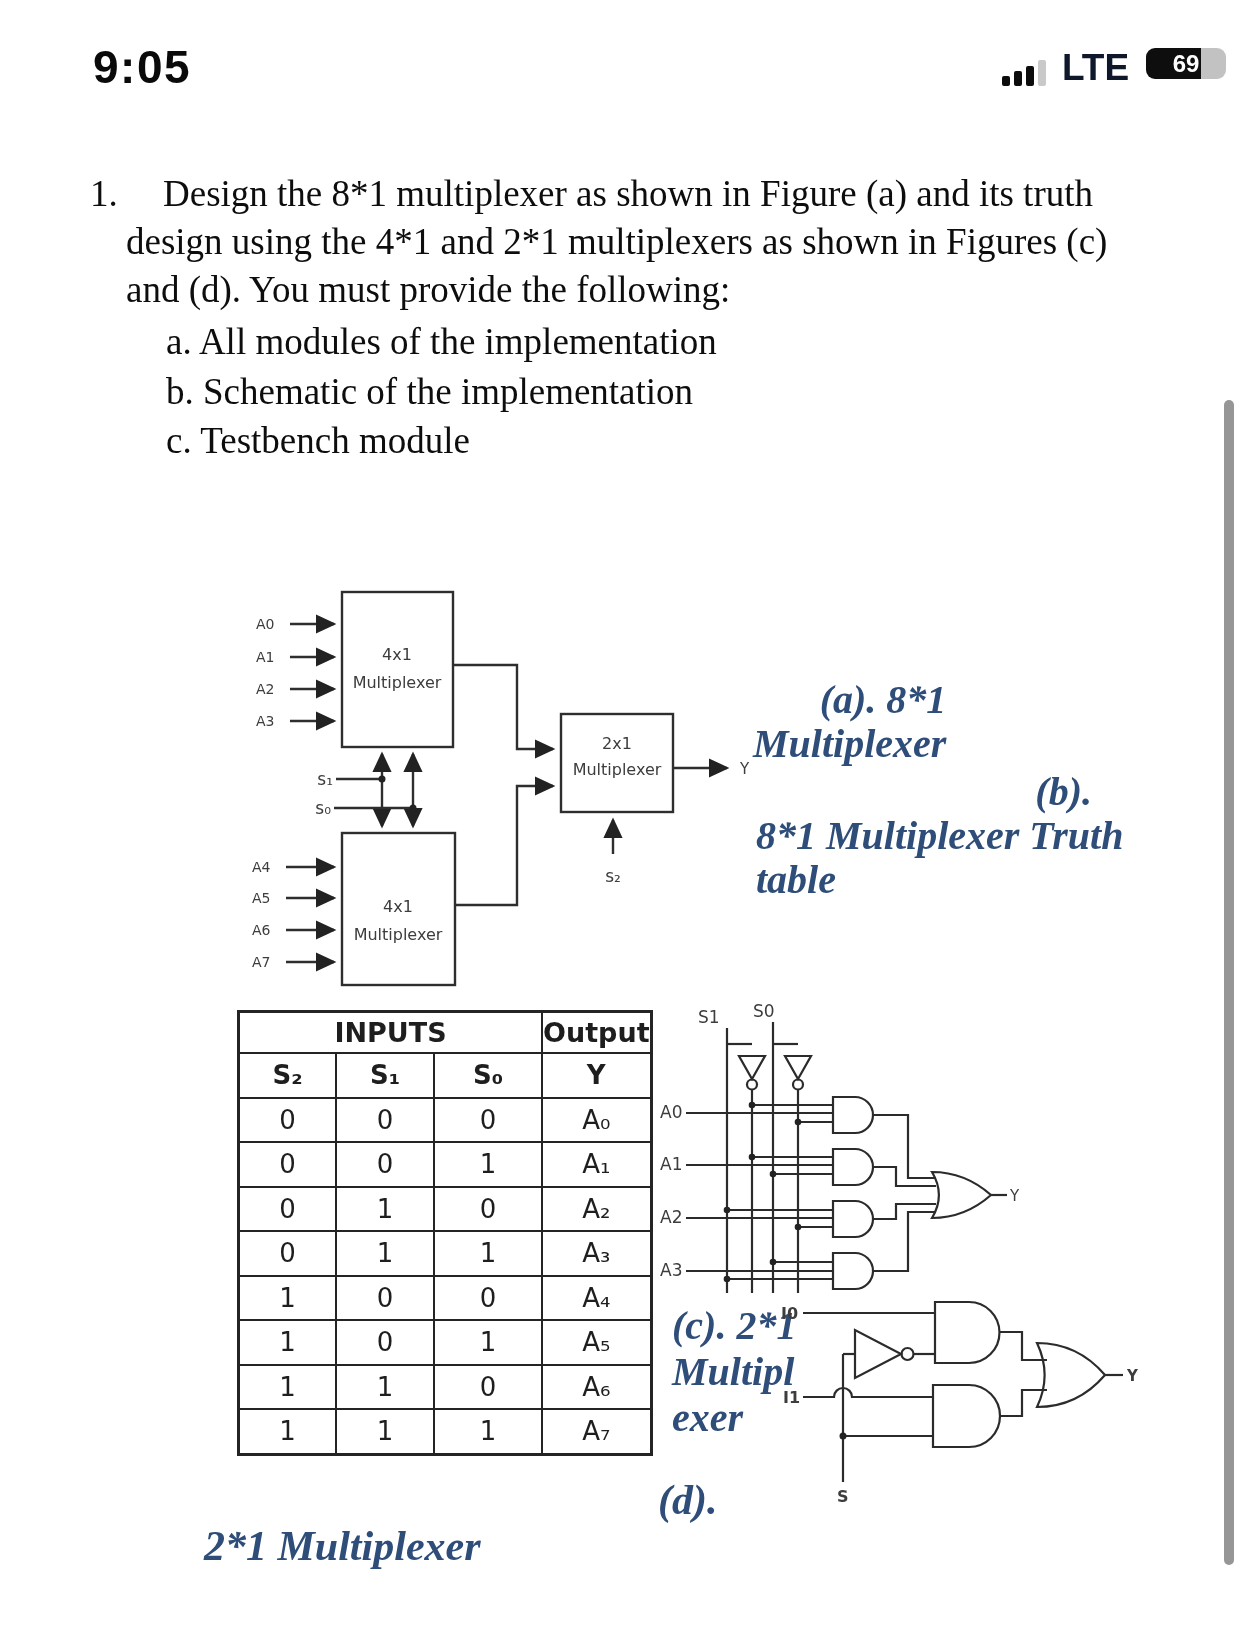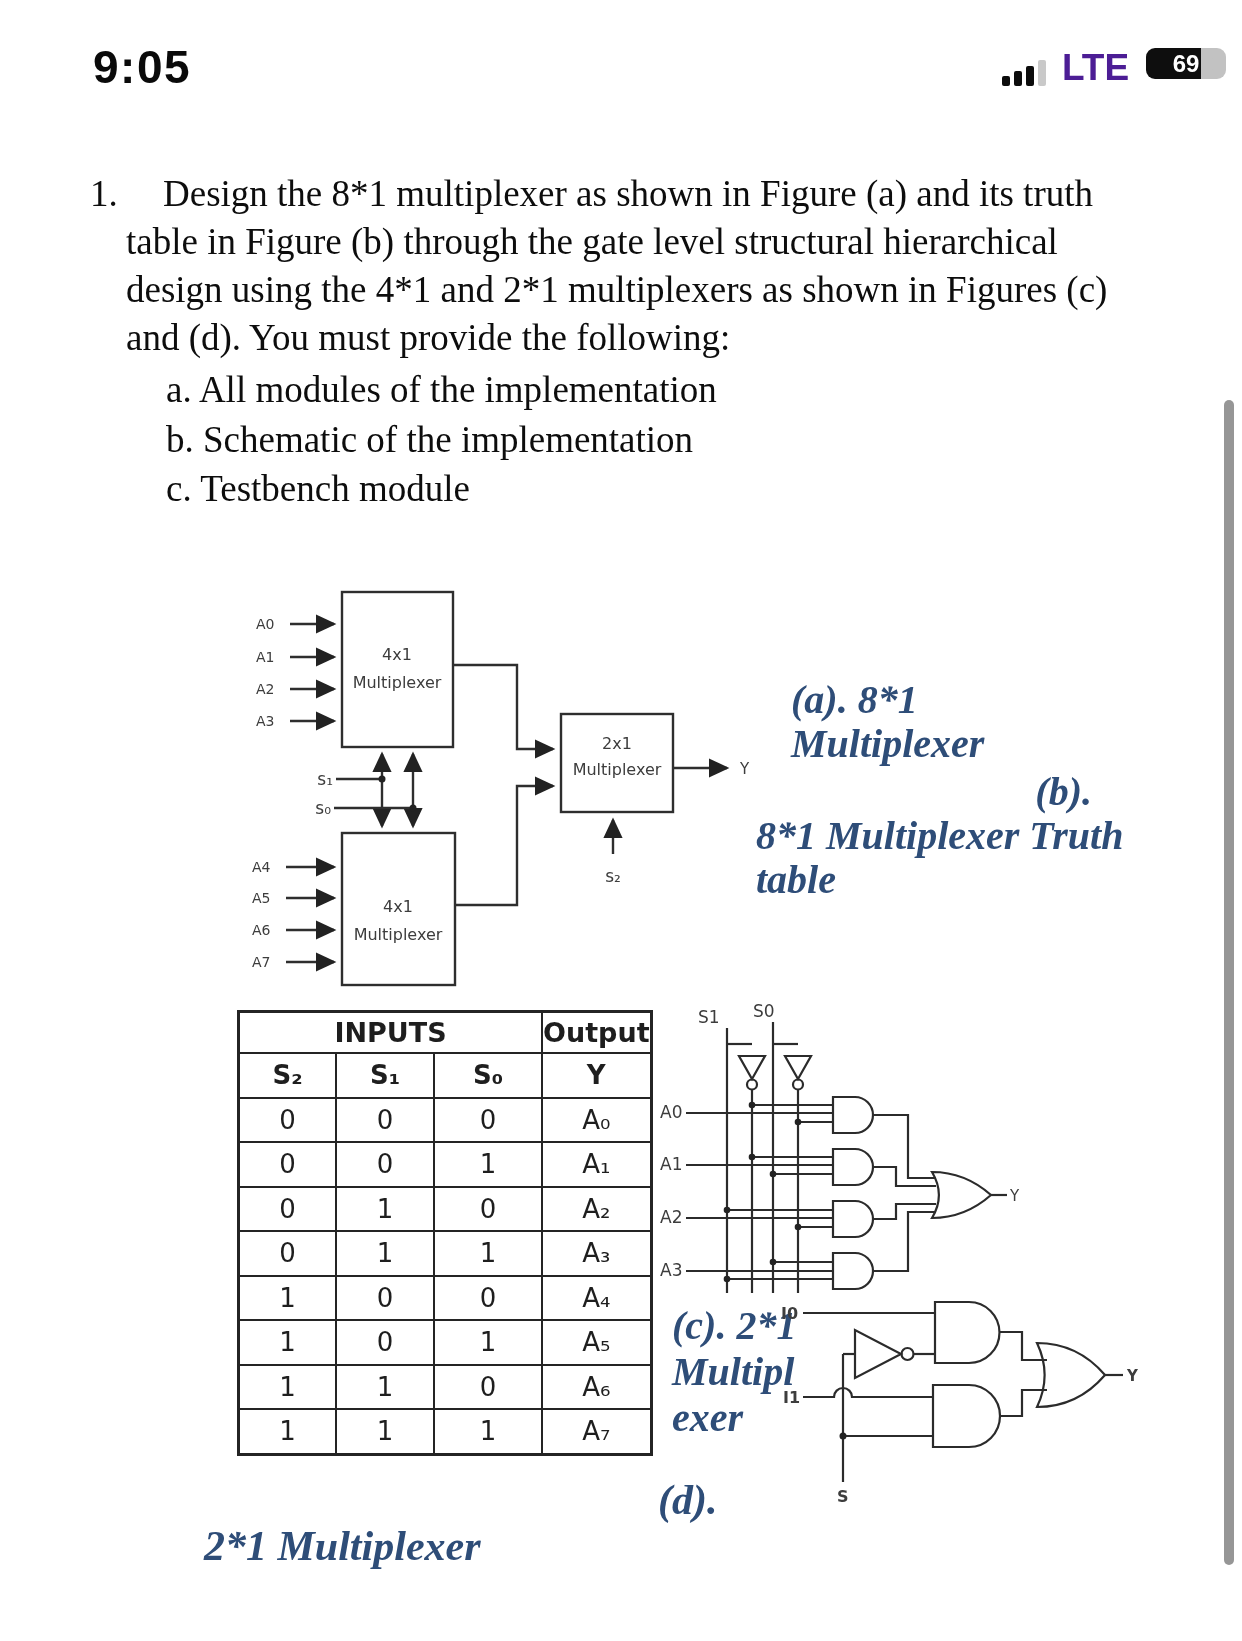--- a/index.html
+++ b/index.html
@@ -6,21 +6,21 @@
   body{width:1242px;height:1641px;background:#ffffff;font-family:"Liberation Serif",serif;position:relative;}
   .screen{position:absolute;left:0;top:0;width:1242px;height:1641px;background:#fff;overflow:hidden;}
   .abs{position:absolute;}
 
   
   .time{left:93px;top:40px;font-family:"Liberation Sans",sans-serif;font-weight:bold;font-size:46px;color:#0a0a0a;letter-spacing:1.5px;}
   .sigbars{left:1002px;top:60px;width:50px;height:26px;display:flex;align-items:flex-end;gap:4px;}
   .sigbars i{display:block;width:8px;border-radius:2px;background:#0c0c0c;}
   .sigbars i.b1{height:10px}.sigbars i.b2{height:15px}.sigbars i.b3{height:20px}
   .sigbars i.b4{height:26px;background:#c9c9c9;}
-  .lte{left:1062px;top:47px;font-family:"Liberation Sans",sans-serif;font-weight:600;font-size:37px;color:#4c1d95;}
+  .lte{left:1062px;top:47px;font-family:"Liberation Sans",sans-serif;font-weight:600;font-size:37px;color:#0f172a;}
   .battery{left:1146px;top:48px;width:80px;height:31px;border-radius:9px;
     background:linear-gradient(to right,#0e0e0e 0 69%,#c2c2c2 69% 100%);
     display:flex;align-items:center;justify-content:center;}
   .battery span{font-family:"Liberation Sans",sans-serif;font-weight:bold;font-size:24px;color:#ffffff;}
   .bnub{left:1208px;top:58px;width:5px;height:12px;background:#c2c2c2;border-radius:0 3px 3px 0;}
 
   
   .problem{left:90px;top:170px;color:#0d0d0d;font-size:37px;}
   .pline{white-space:nowrap;line-height:48px;}
   .pnum{display:inline-block;width:73px;}
@@ -64,21 +64,20 @@
       <i class="b4"></i>
   </div>
   <div class="abs lte">LTE</div>
   <div class="abs battery">
     <span>69</span>
   </div>
   <div class="abs bnub"></div>
 
   <div class="abs problem">
     <div class="pline"><span class="pnum">1.</span><span>Design the 8*1 multiplexer as shown in Figure (a) and its truth</span></div>
-    <div class="pline pwrap">table in Figure (b) through the gate level structural hierarchical</div>
     <div class="pline pwrap">design using the 4*1 and 2*1 multiplexers as shown in Figures (c)</div>
     <div class="pline pwrap">and (d). You must provide the following:</div>
     <div class="pitems">
       <div class="pline">a. All modules of the implementation</div>
       <div class="pline">b. Schematic of the implementation</div>
       <div class="pline">c. Testbench module</div>
     </div>
   </div>
 
   <svg class="abs" style="left:230px;top:560px;" width="525" height="430" viewBox="0 0 525 430">
@@ -137,21 +136,21 @@
       <text x="22" y="407">A7</text>
     </g>
     <g font-size="17" fill="#3d3d3d">
       <text x="103" y="225" text-anchor="end">s₁</text>
       <text x="101" y="254" text-anchor="end">s₀</text>
       <text x="383" y="322" text-anchor="middle">s₂</text>
       <text x="510" y="214" font-size="15">Y</text>
     </g>
   </svg>
 
-  <div class="abs bluecap" style="left:791px;top:678px;">
+  <div class="abs bluecap" style="left:753px;top:678px;text-align:right;">
     <div>(a). 8*1</div>
     <div>Multiplexer</div>
   </div>
 
   <div class="abs bluecap capb" style="left:756px;top:770px;">
     <div class="r">(b).</div>
     <div>8*1  Multiplexer Truth</div>
     <div>table</div>
   </div>
 

